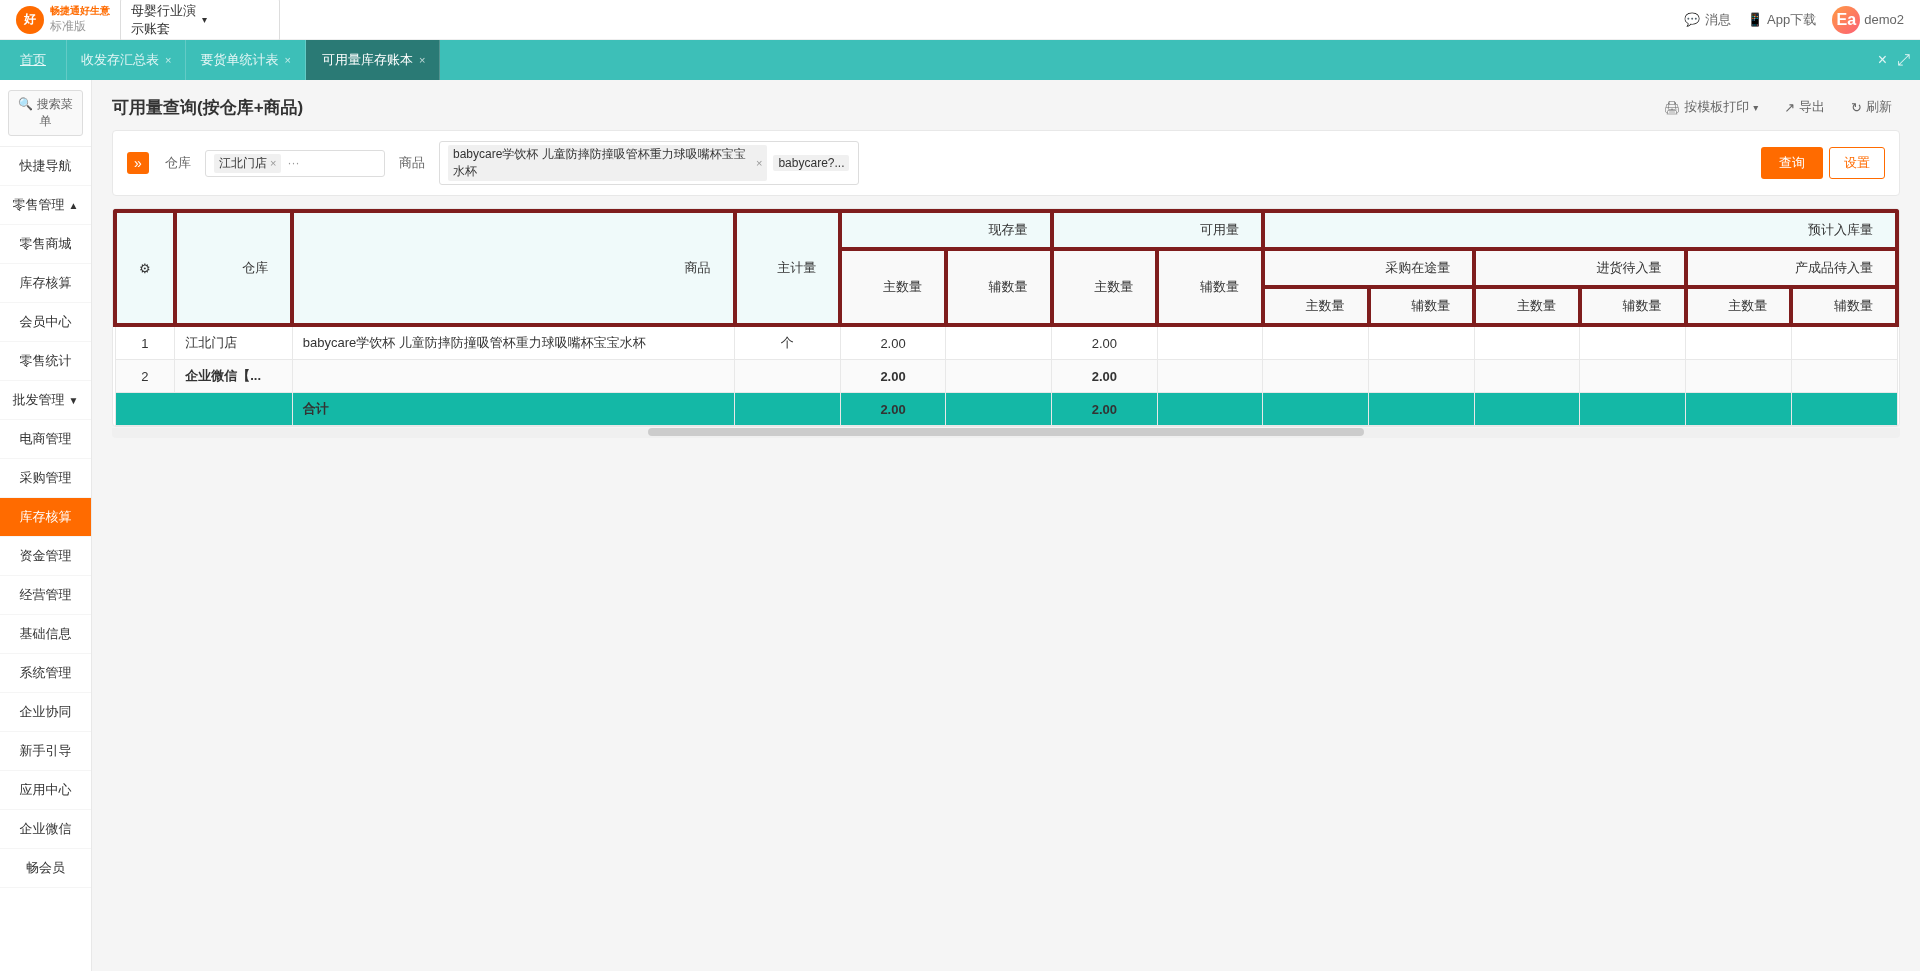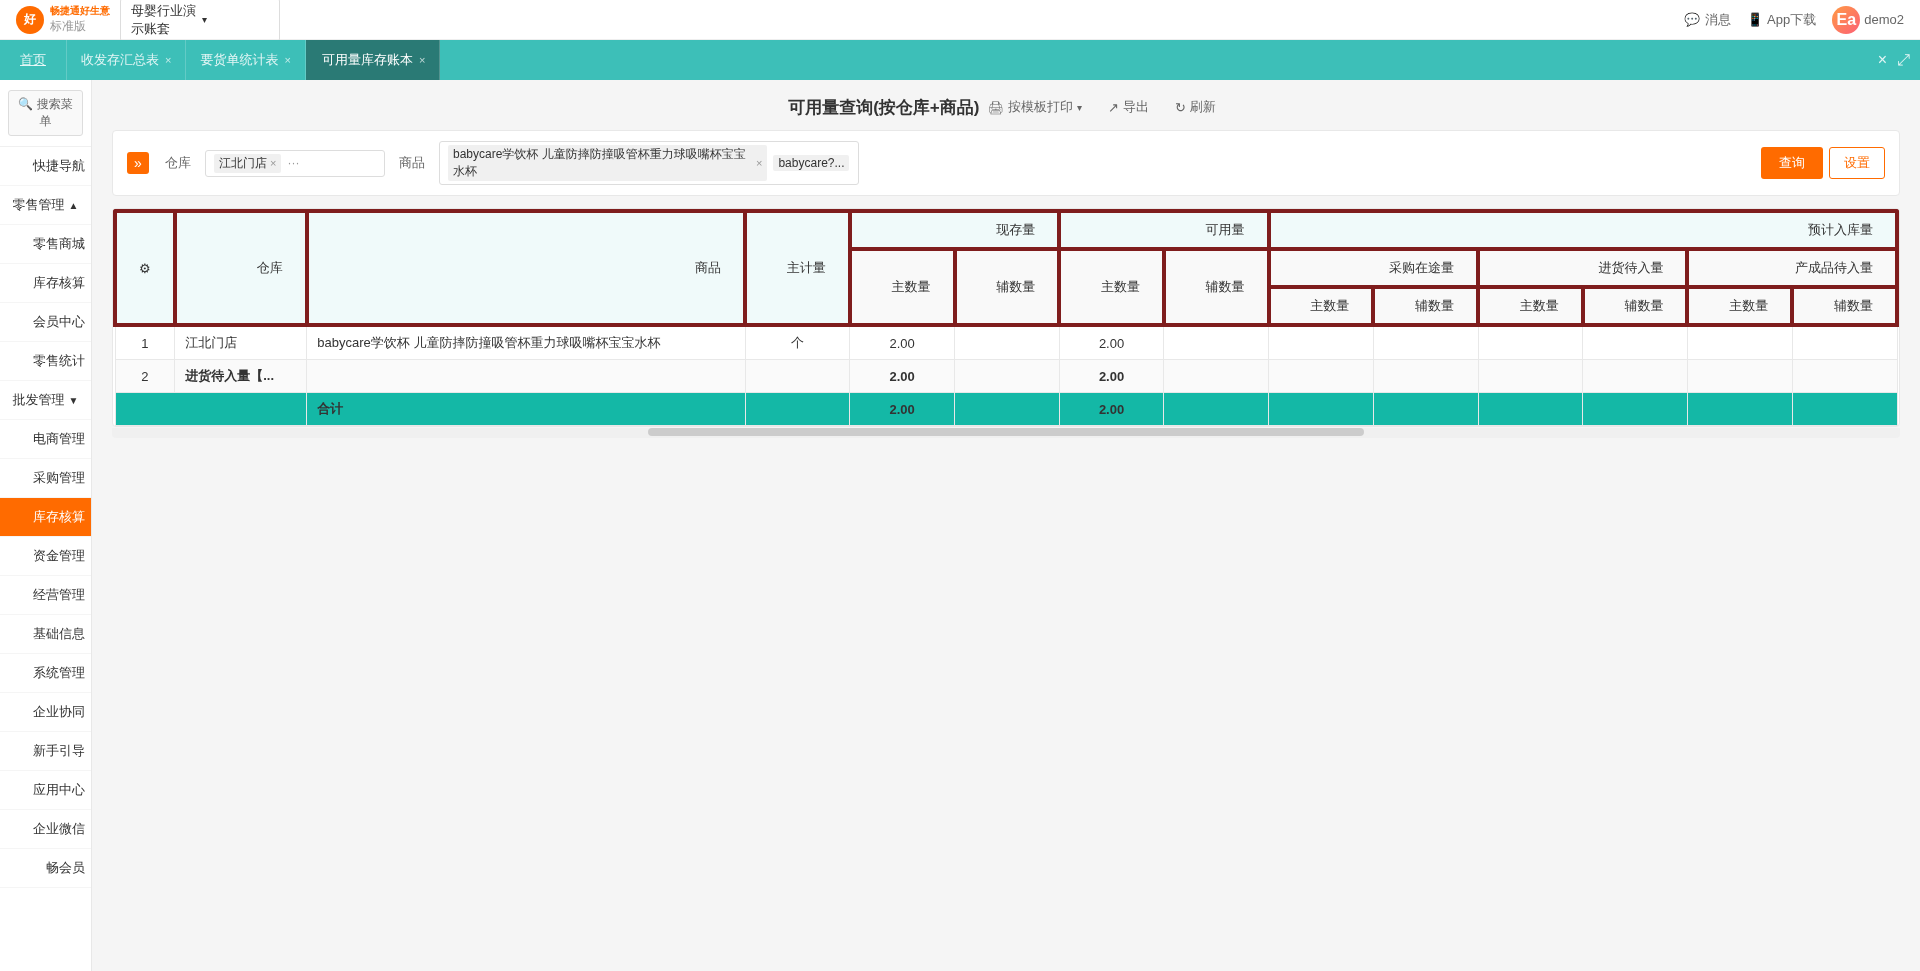--- a/index.html
+++ b/index.html
@@ -26,27 +26,27 @@
     .nav-actions { display: flex; align-items: center; padding: 0 10px; gap: 10px; }
     .nav-action-btn { color: rgba(255,255,255,0.85); font-size: 16px; cursor: pointer; }
 
     
     .main-layout { display: flex; flex: 1; overflow: hidden; }
 
     
     .sidebar { width: 92px; background: #fff; border-right: 1px solid #e8e8e8; display: flex; flex-direction: column; flex-shrink: 0; overflow-y: auto; }
     .sidebar-search { padding: 10px 8px; border-bottom: 1px solid #f0f0f0; }
     .sidebar-search-btn { width: 100%; padding: 5px; border: 1px solid #ddd; border-radius: 3px; background: #f9f9f9; font-size: 12px; color: #666; text-align: center; cursor: pointer; }
-    .sidebar-item { padding: 10px 6px; text-align: right; font-size: 13px; color: #333; cursor: pointer; border-bottom: 1px solid #f5f5f5; }
+    .sidebar-item { padding: 10px 6px; text-align: center; font-size: 13px; color: #333; cursor: pointer; border-bottom: 1px solid #f5f5f5; }
     .sidebar-item.active { background: #ff6b00; color: white; }
     .sidebar-item.has-sub { display: flex; align-items: center; justify-content: center; gap: 4px; }
 
     
     .content { flex: 1; overflow: auto; padding: 0; }
-    .page-header { padding: 14px 20px 10px; display: flex; align-items: center; justify-content: center; }
+    .page-header { padding: 14px 20px 10px; display: flex; align-items: center; justify-content: space-between; }
     .page-title { font-size: 17px; font-weight: bold; color: #333; }
     .header-actions { display: flex; align-items: center; gap: 10px; }
     .header-btn { display: flex; align-items: center; gap: 4px; font-size: 13px; color: #666; cursor: pointer; padding: 4px 8px; border-radius: 3px; }
 
     
     .filter-bar { margin: 0 20px 12px; background: #fff; border: 1px solid #e8e8e8; border-radius: 4px; padding: 10px 14px; display: flex; align-items: center; gap: 16px; }
     .filter-expand-btn { width: 22px; height: 22px; background: #ff6b00; border-radius: 3px; display: flex; align-items: center; justify-content: center; color: white; cursor: pointer; font-size: 14px; flex-shrink: 0; }
     .filter-row { display: flex; align-items: center; gap: 14px; flex: 1; }
     .filter-label { font-size: 13px; color: #666; white-space: nowrap; }
     .filter-input-wrap { display: flex; align-items: center; border: 1px solid #ddd; border-radius: 3px; padding: 3px 8px; min-width: 180px; gap: 6px; background: #fff; }
@@ -296,21 +296,21 @@
             <td></td>
             <td></td>
             <td></td>
             <td></td>
             <td></td>
             <td></td>
             <td></td>
           </tr>
           <tr class="row-even">
             <td>2</td>
-            <td class="left" style="font-weight:bold;">进货待入量【...</td>
+            <td class="left" style="font-weight:bold;">企业微信【...</td>
             <td class="left"></td>
             <td></td>
             <td style="font-weight:bold;">2.00</td>
             <td></td>
             <td style="font-weight:bold;">2.00</td>
             <td></td>
             <td></td>
             <td></td>
             <td></td>
             <td></td>

